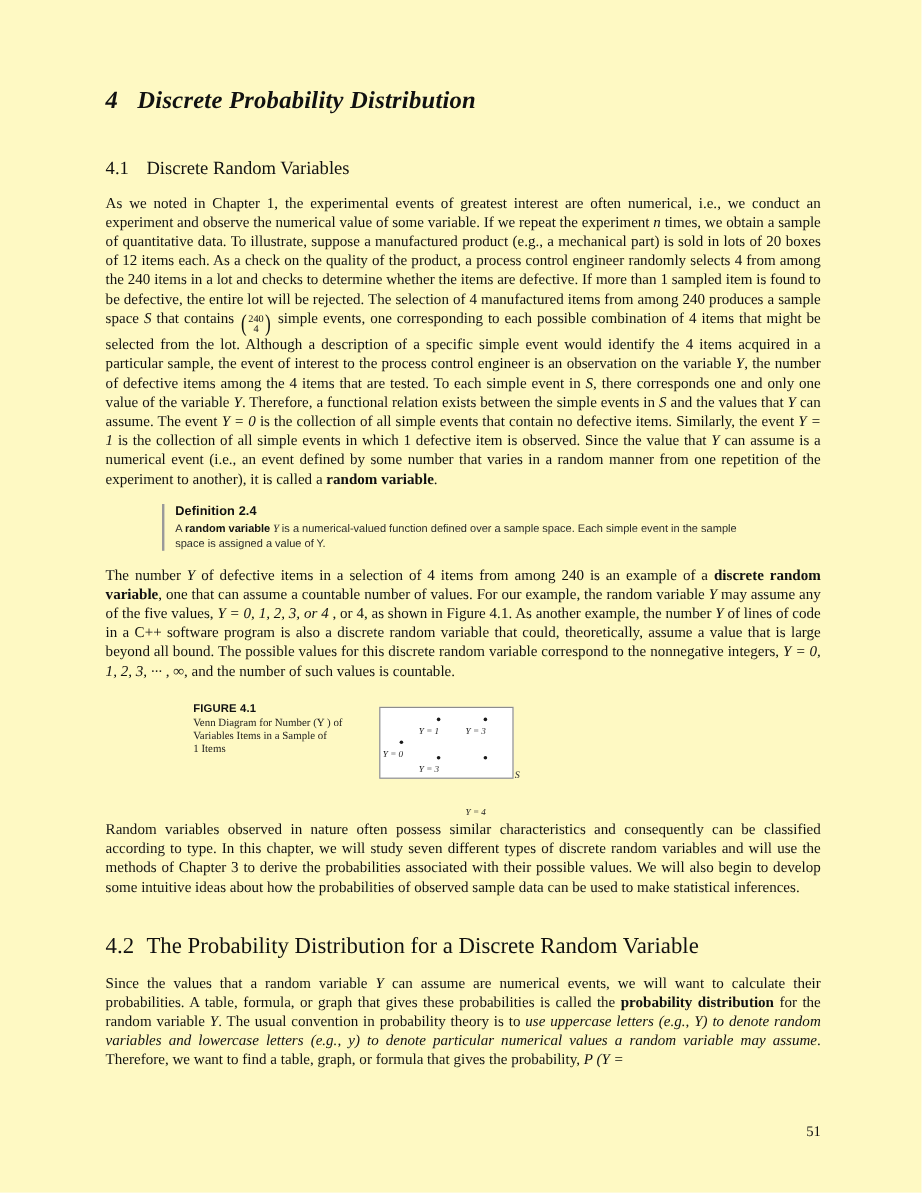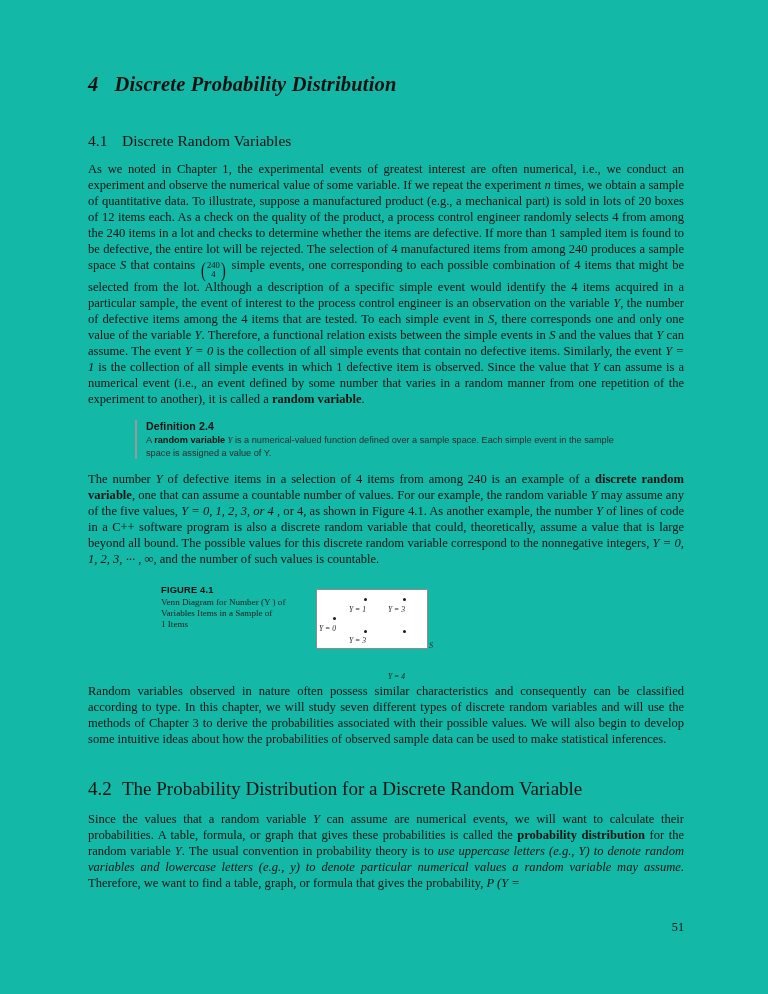--- a/index.html
+++ b/index.html
@@ -13,21 +13,21 @@
     position: relative;
     font-family: "Liberation Serif", "DejaVu Serif", serif;
     color: #111111;
     overflow: hidden;
   }
   .page {
     position: absolute;
     left: 0; top: 0;
     width: 768px;
     height: 994px;
-    background: #14b8a6;
+    background: #fef9c3;
   }
   .content {
     position: absolute;
     left: 88px;
     top: 72px;
     width: 596px;
   }
 
   
   .chapter-title {
@@ -185,21 +185,21 @@
     top: 58px;
     font-size: 8.4px;
     font-style: italic;
     color: #333;
   }
 
   
   .page-number {
     position: absolute;
     right: 84px;
-    bottom: 59px;
+    bottom: 43px;
     font-size: 12.2px;
     color: #111;
   }
 </style>
 </head>
 <body>
 
 <div class="page">
   <div class="content">
 

